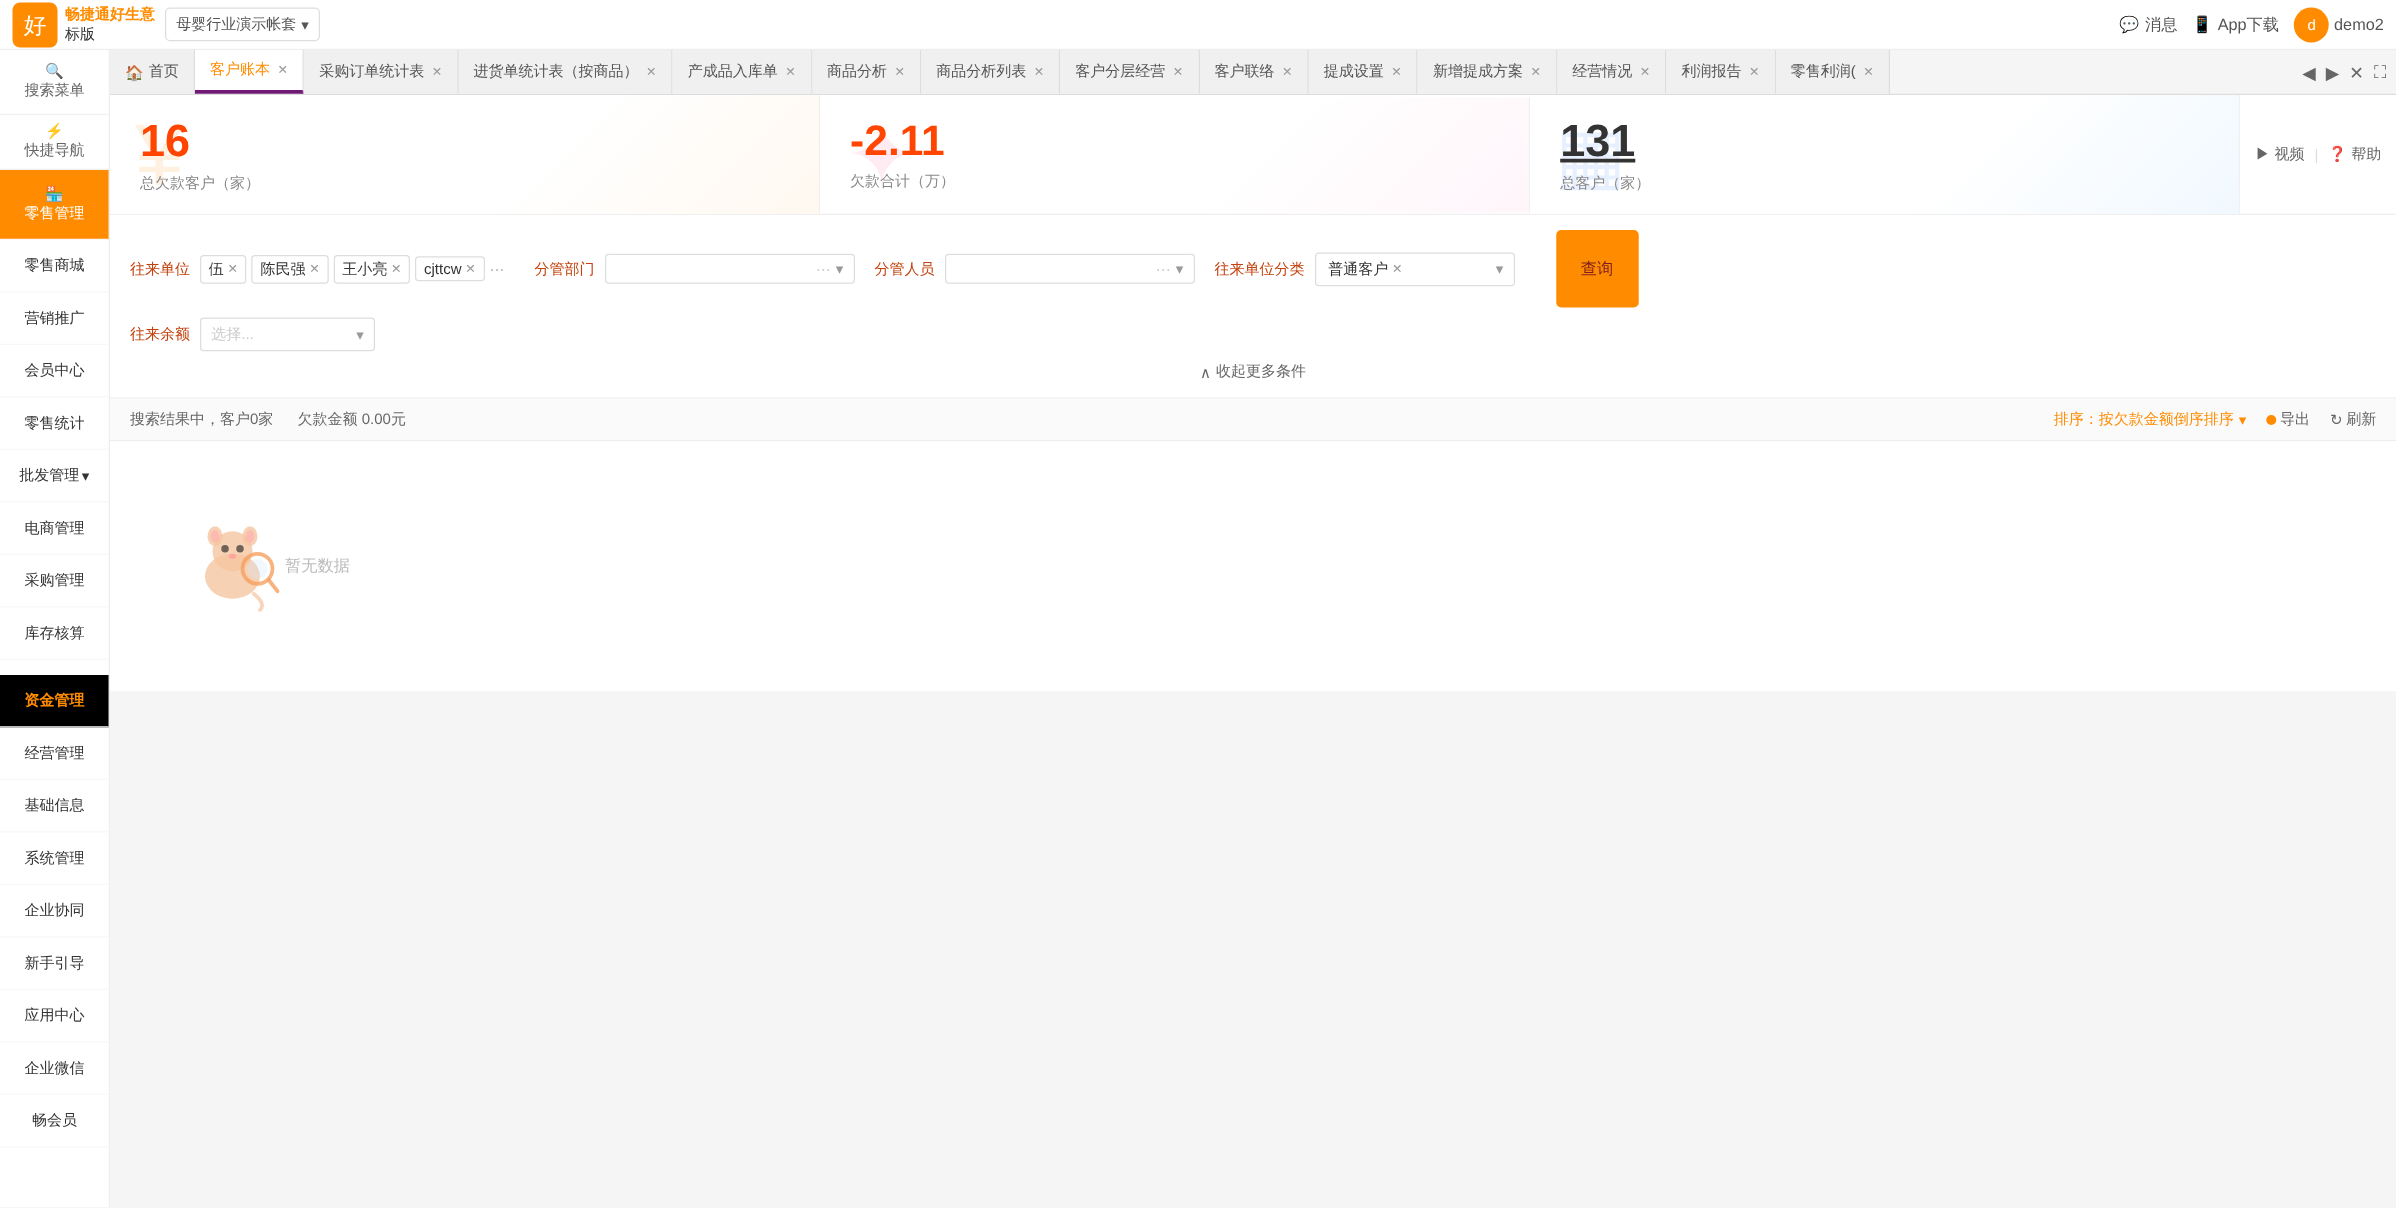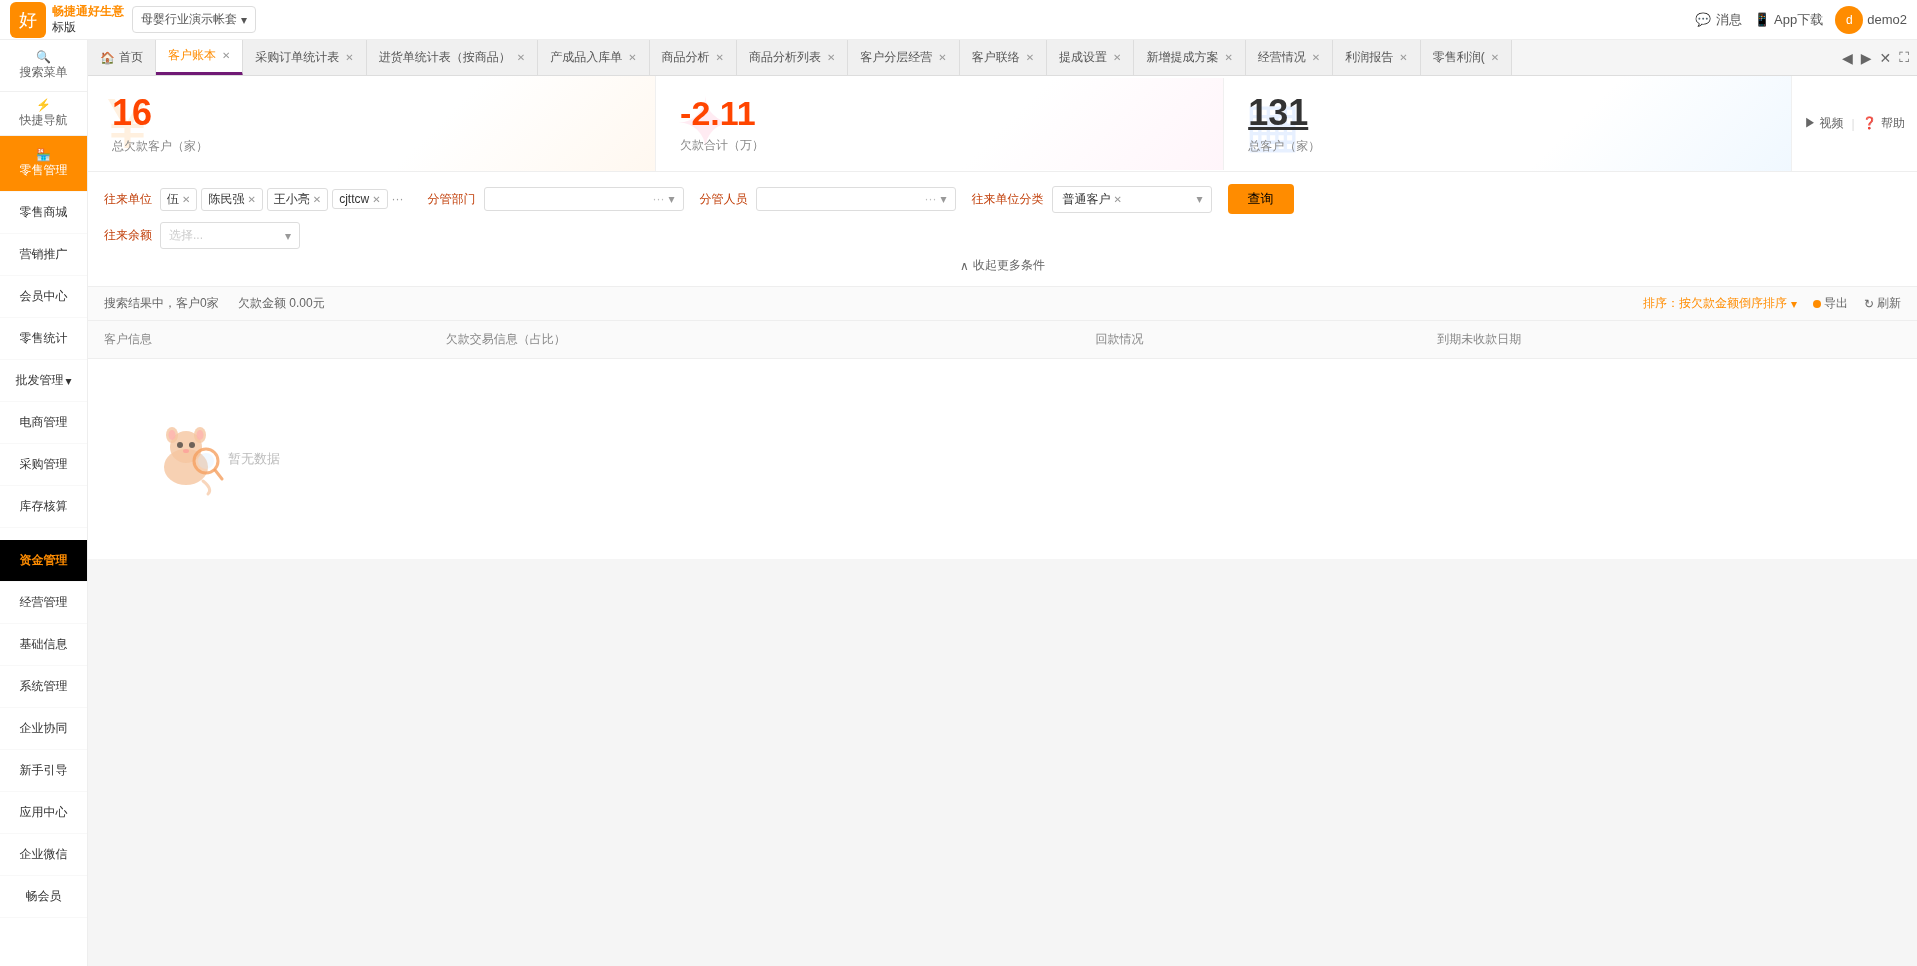--- a/index.html
+++ b/index.html
@@ -358,21 +358,21 @@
 
           <span class="filter-label" style="margin-left:8px;">往来单位分类</span>
           <div class="filter-select" style="min-width:160px;">
             <div class="filter-tag" style="border:none;padding:0 2px;">
               <span>普通客户</span>
               <span class="x">✕</span>
             </div>
             <span class="arrow" style="margin-left:auto;">▾</span>
           </div>
 
-          <button style="background:#ff8c00;color:#000000;border:none;border-radius:4px;padding:6px 20px;font-size:13px;cursor:pointer;margin-left:8px;">
+          <button style="background:#ff8c00;color:#7f1d1d;border:none;border-radius:4px;padding:22px 20px;font-size:13px;cursor:pointer;margin-left:25px;">
             <span>查询</span>
           </button>
         </div>
 
         <div class="filter-row">
           <span class="filter-label">往来余额</span>
           <div class="filter-select" style="min-width:140px;">
             <span style="color:#ccc;flex:1;">选择...</span>
             <span class="arrow">▾</span>
           </div>
@@ -401,32 +401,20 @@
             <span>导出</span>
           </div>
           <div class="action-btn">
             <span>↻</span>
             <span>刷新</span>
           </div>
         </div>
       </div>
 
       <div style="background:#fff;">
-        <table class="data-table">
-          <thead>
-            <tr>
-              <th>客户信息</th>
-              <th>欠款交易信息（占比）</th>
-              <th>回款情况</th>
-              <th>到期未收款日期</th>
-            </tr>
-          </thead>
-          <tbody id="table-body">
-          </tbody>
-        </table>
 
         <div class="empty-state">
 
           <svg width="80" height="80" viewBox="0 0 80 80">
 
             <ellipse cx="38" cy="48" rx="22" ry="18" fill="#f5c5a0" opacity="0.8"></ellipse>
 
             <circle cx="38" cy="28" r="16" fill="#f5c5a0" opacity="0.8"></circle>
 
             <ellipse cx="24" cy="16" rx="6" ry="8" fill="#f5c5a0" opacity="0.8"></ellipse>

